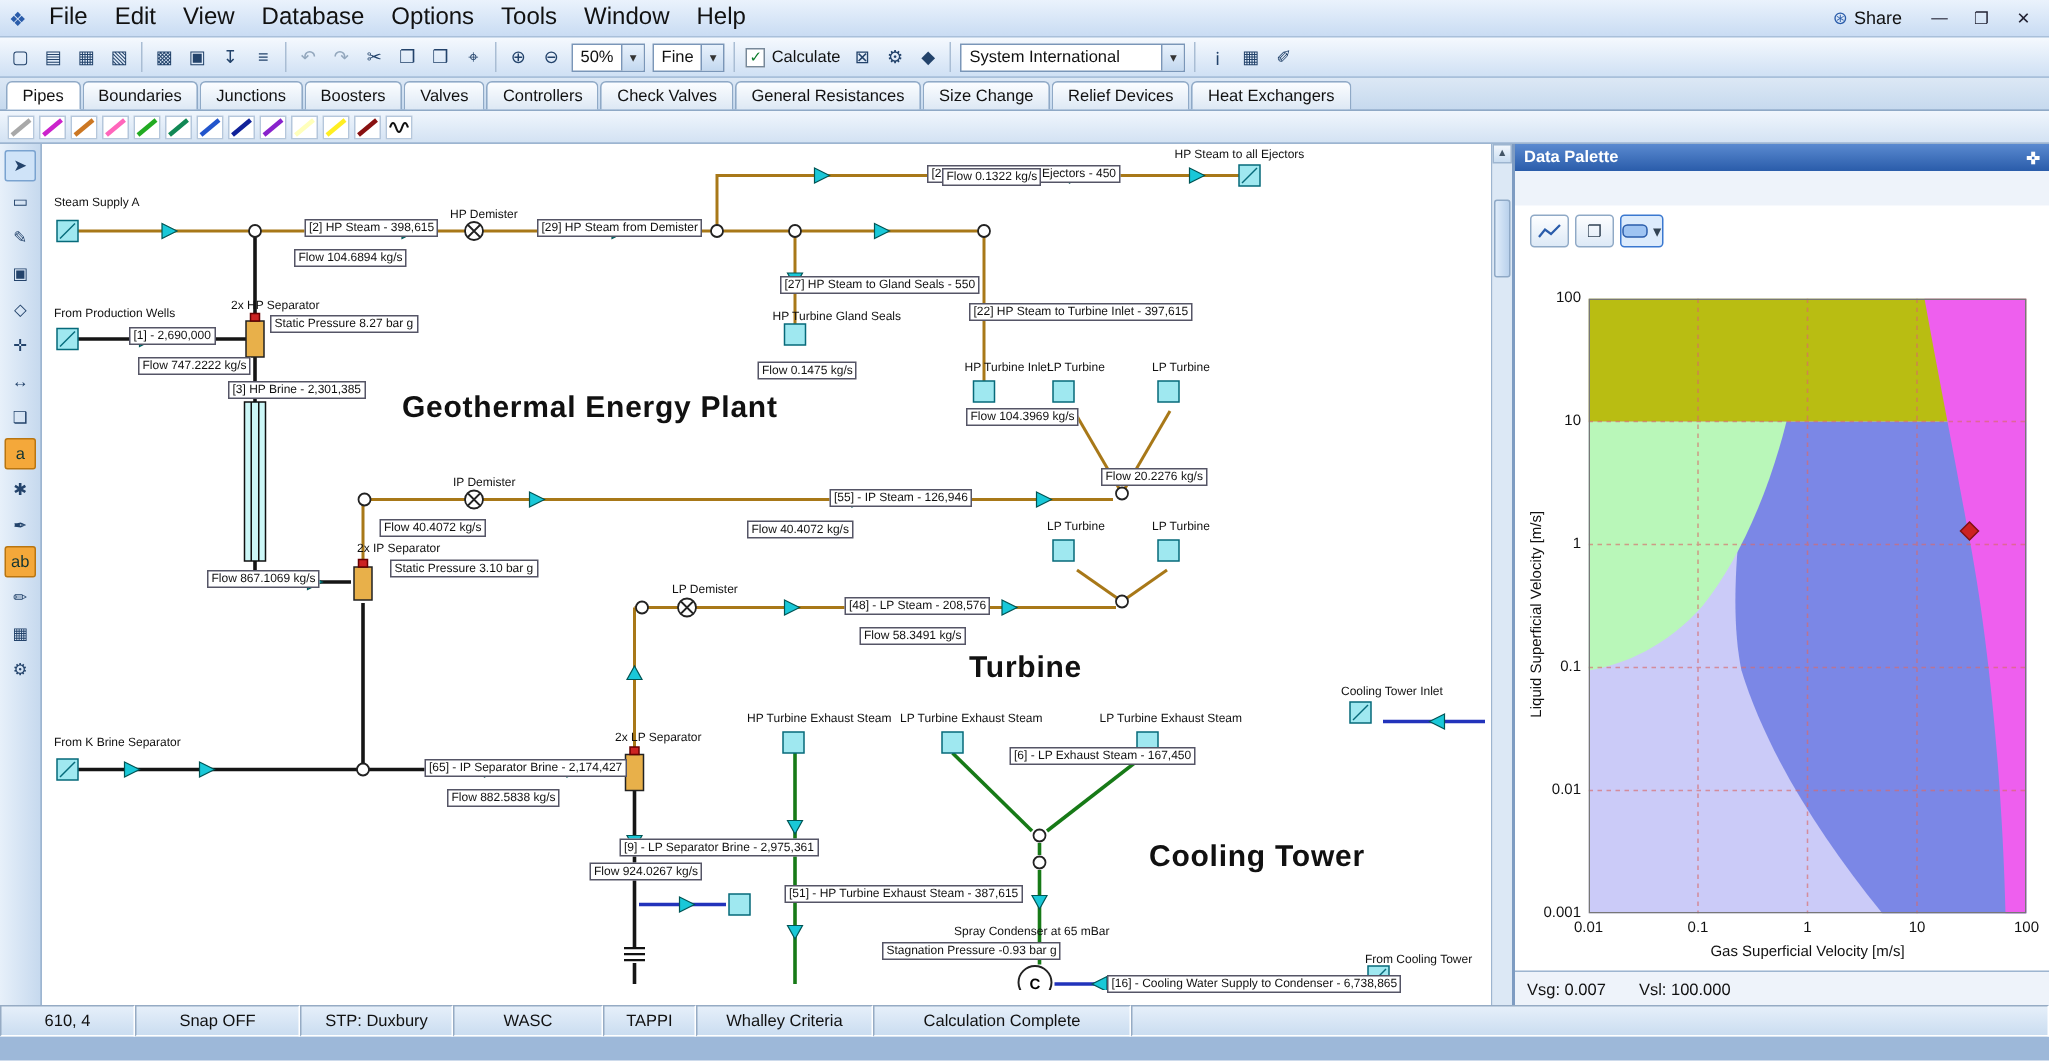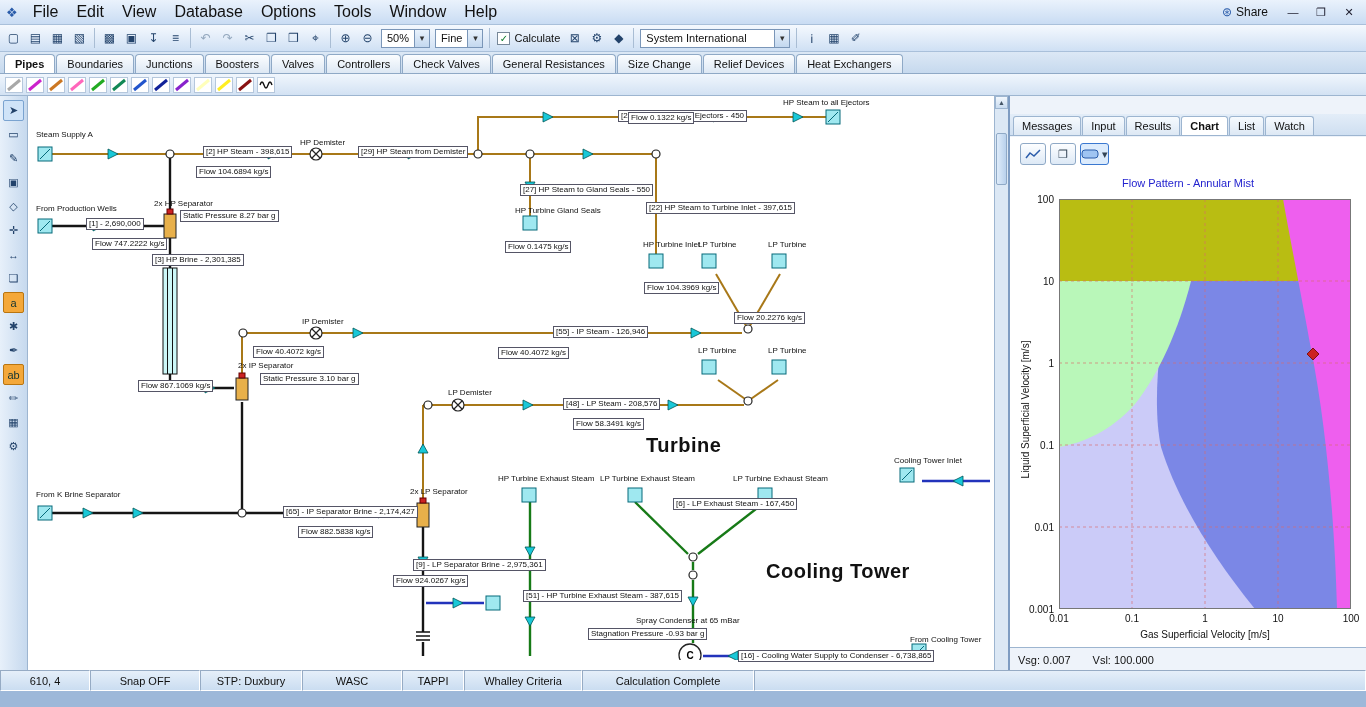--- a/index.html
+++ b/index.html
@@ -22,21 +22,21 @@
   .tbtn.dim{color:#93a7bd}
   .sep{width:1px;height:20px;background:#a9bdd4;margin:0 3px}
   .combo{display:flex;align-items:center;height:19px;background:#fff;border:1px solid #7a96b8;font-size:11px;margin:0 2px}
   .combo .val{padding:0 5px;white-space:nowrap}
   .combo .arr{width:15px;height:100%;display:flex;align-items:center;justify-content:center;background:linear-gradient(#e9f2fc,#c3d8ef);border-left:1px solid #7a96b8;font-size:9px;color:#333}
   .calc-check{display:inline-flex;width:13px;height:13px;border:1px solid #789;background:#fff;color:#0a7a2a;font-size:10px;align-items:center;justify-content:center;margin-right:4px}
   .tbtn.wide{font-size:11px;color:#111}
 
   .tabbar{position:absolute;left:0;top:52px;width:1366px;height:22px;background:linear-gradient(#dce8f5,#c6d9ee);border-bottom:1px solid #8fa9c6;display:flex;align-items:flex-end;padding:0 4px}
   .ctab{height:19px;display:flex;align-items:center;padding:0 10px;font-size:11px;border:1px solid #8fa9c6;border-bottom:none;border-radius:4px 4px 0 0;background:linear-gradient(#fbfdff,#dde8f4);margin-right:1px;white-space:nowrap}
-  .ctab.active{background:#fff;font-weight:bold}
+  .ctab.active{background:#fff;font-weight:normal}
 
   .penbar{position:absolute;left:0;top:74px;width:1366px;height:22px;background:linear-gradient(#f0f6fd,#d3e2f3);border-bottom:1px solid #9db5d0;display:flex;align-items:center;padding:0 5px;gap:3px}
   .pen{width:18px;height:16px;border:1px solid #b5c7dc;background:#fff;display:flex;align-items:center;justify-content:center}
   .pen svg{display:block}
 
   
   .main{position:absolute;left:0;top:96px;width:1366px;height:590px;display:flex}
   .lefttools{width:28px;background:linear-gradient(90deg,#e7f0fa,#c6d9ee);border-right:1px solid #9db5d0;display:flex;flex-direction:column;align-items:center;padding-top:4px;gap:3px}
   .ltool{width:21px;height:21px;display:flex;align-items:center;justify-content:center;font-size:11px;color:#23436b;border:1px solid transparent;border-radius:2px}
   .ltool.sel{background:#cfe3f8;border-color:#7aa3d0}
@@ -393,20 +393,21 @@
         </g>
 
         <path d="M388,536 H402 M388,540 H402 M388,544 H402" stroke="#111" stroke-width="1.5"></path>
 
         <g>
           <circle cx="662" cy="559" r="11" fill="#fff" stroke="#222" stroke-width="1.3"></circle>
           <text x="662" y="563" text-anchor="middle" font-size="10" font-weight="bold">C</text>
         </g>
       </svg>
 
+      <div class="bigtitle" style="left:240px;top:165px">Geothermal Energy Plant</div>
       <div class="bigtitle" style="left:618px;top:338px">Turbine</div>
       <div class="bigtitle" style="left:738px;top:464px">Cooling Tower</div>
 
       <div class="plain" style="left:8px;top:34px">Steam Supply A</div>
       <div class="plain" style="left:272px;top:42px">HP Demister</div>
       <div class="plain" style="left:8px;top:108px">From Production Wells</div>
       <div class="plain" style="left:126px;top:103px">2x HP Separator</div>
       <div class="plain" style="left:487px;top:110px">HP Turbine Gland Seals</div>
       <div class="plain" style="left:615px;top:144px">HP Turbine Inlet</div>
       <div class="plain" style="left:670px;top:144px">LP Turbine</div>
@@ -427,21 +428,21 @@
       <div class="plain" style="left:755px;top:2px">HP Steam to all Ejectors</div>
 
       <div class="lbl" style="left:175px;top:50px">[2] HP Steam - 398,615</div>
       <div class="lbl" style="left:168px;top:70px">Flow 104.6894 kg/s</div>
       <div class="lbl" style="left:330px;top:50px">[29] HP Steam from Demister</div>
       <div class="lbl" style="left:590px;top:14px">[25] HP Steam to All Ejectors - 450</div>
       <div class="lbl" style="left:600px;top:16px">Flow 0.1322 kg/s</div>
       <div class="lbl" style="left:492px;top:88px">[27] HP Steam to Gland Seals - 550</div>
       <div class="lbl" style="left:477px;top:145px">Flow 0.1475 kg/s</div>
       <div class="lbl" style="left:618px;top:106px">[22] HP Steam to Turbine Inlet - 397,615</div>
-      <div class="lbl" style="left:616px;top:186px">Flow 104.3969 kg/s</div>
+      <div class="lbl" style="left:616px;top:176px">Flow 104.3969 kg/s</div>
       <div class="lbl" style="left:706px;top:216px">Flow 20.2276 kg/s</div>
       <div class="lbl" style="left:58px;top:122px">[1] - 2,690,000</div>
       <div class="lbl" style="left:64px;top:142px">Flow 747.2222 kg/s</div>
       <div class="lbl" style="left:152px;top:114px">Static Pressure 8.27 bar g</div>
       <div class="lbl" style="left:124px;top:158px">[3] HP Brine - 2,301,385</div>
       <div class="lbl" style="left:225px;top:250px">Flow 40.4072 kg/s</div>
       <div class="lbl" style="left:525px;top:230px">[55] - IP Steam - 126,946</div>
       <div class="lbl" style="left:470px;top:251px">Flow 40.4072 kg/s</div>
       <div class="lbl" style="left:232px;top:277px">Static Pressure 3.10 bar g</div>
       <div class="lbl" style="left:110px;top:284px">Flow 867.1069 kg/s</div>
@@ -462,46 +463,42 @@
       <div class="vthumb"></div>
     </div>
     <div class="hscroll">
       <span class="sbtn">◄</span>
       <div class="hthumb"></div>
     </div>
     <div class="corner"></div>
   </div>
 
   <div class="palette">
-    <div class="pal-tabs">
-      <span class="ptab">Messages</span>
-      <span class="ptab">Input</span>
-      <span class="ptab">Results</span>
-      <span class="ptab active">Chart</span>
-      <span class="ptab">List</span>
-      <span class="ptab">Watch</span>
+    <div class="pal-header">
+      <span>Data Palette</span>
+      <span class="spacer"></span>
+      <span class="pin">✜</span>
     </div>
 
     <div class="pal-body">
       <div class="chart-toolbar">
         <span class="cbtn">
           <svg width="16" height="12">
               <polyline points="1,10 5,5 9,8 15,2" fill="none" stroke="#2a5caa" stroke-width="1.5"></polyline>
             </svg>
         </span>
         <span class="cbtn">❐</span>
         <span class="cbtn active">
           <svg width="18" height="12">
               <rect x="1" y="2" width="16" height="8" rx="3" fill="#9fc4f2" stroke="#2a5caa"></rect>
             </svg>
           <span>▾</span>
         </span>
       </div>
 
-      <div class="chart-title">Flow Pattern - Annular Mist</div>
       <div class="ylab">Liquid Superficial Velocity [m/s]</div>
 
       <div class="ytick" style="left:2px;top:62px">100</div>
       <div class="ytick" style="left:2px;top:144px">10</div>
       <div class="ytick" style="left:2px;top:226px">1</div>
       <div class="ytick" style="left:2px;top:308px">0.1</div>
       <div class="ytick" style="left:2px;top:390px">0.01</div>
       <div class="ytick" style="left:2px;top:472px">0.001</div>
 
       <div class="plot">

